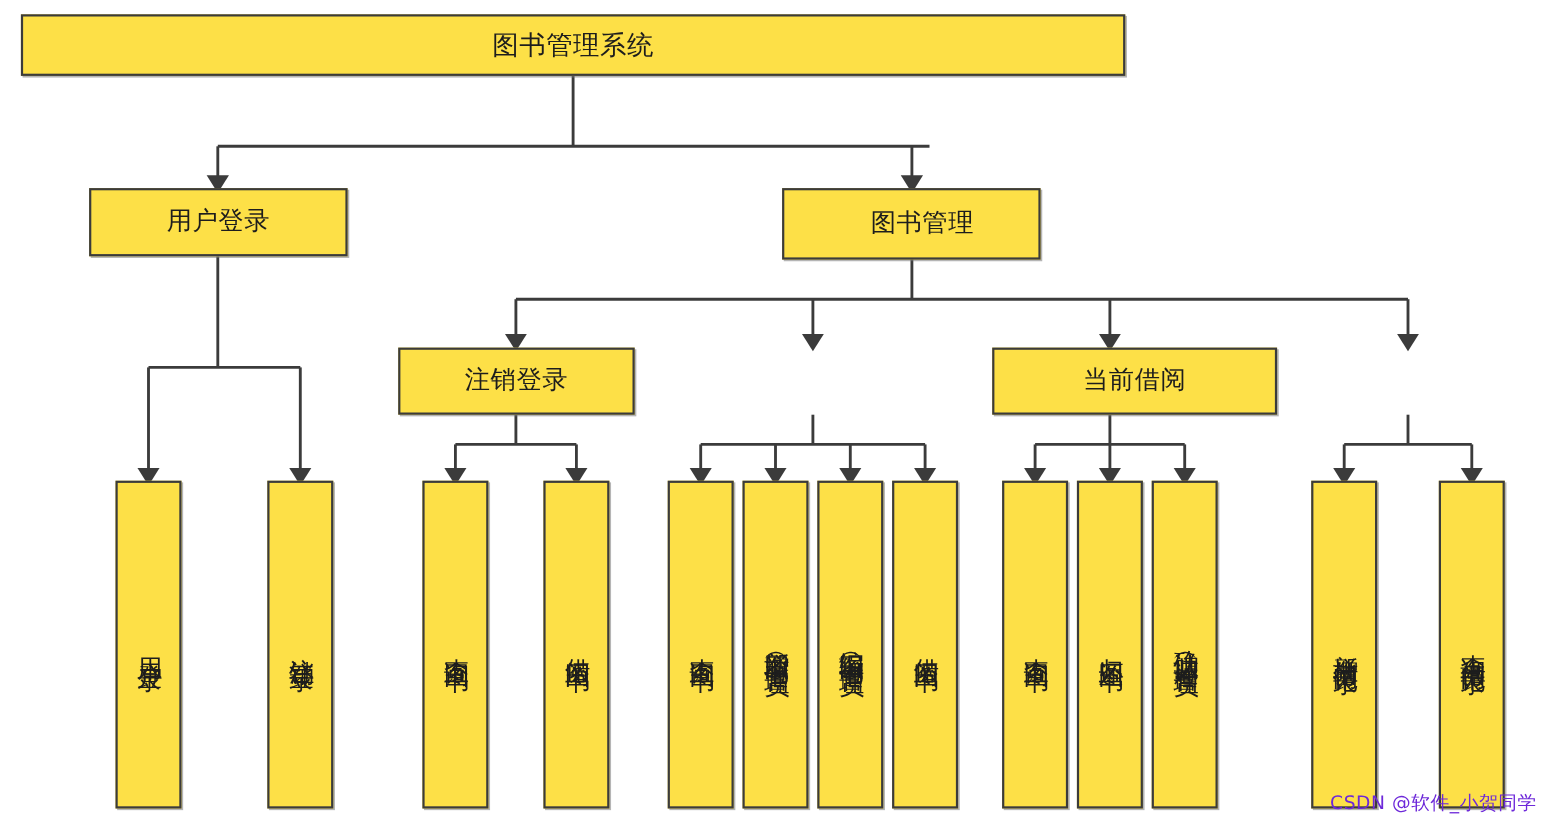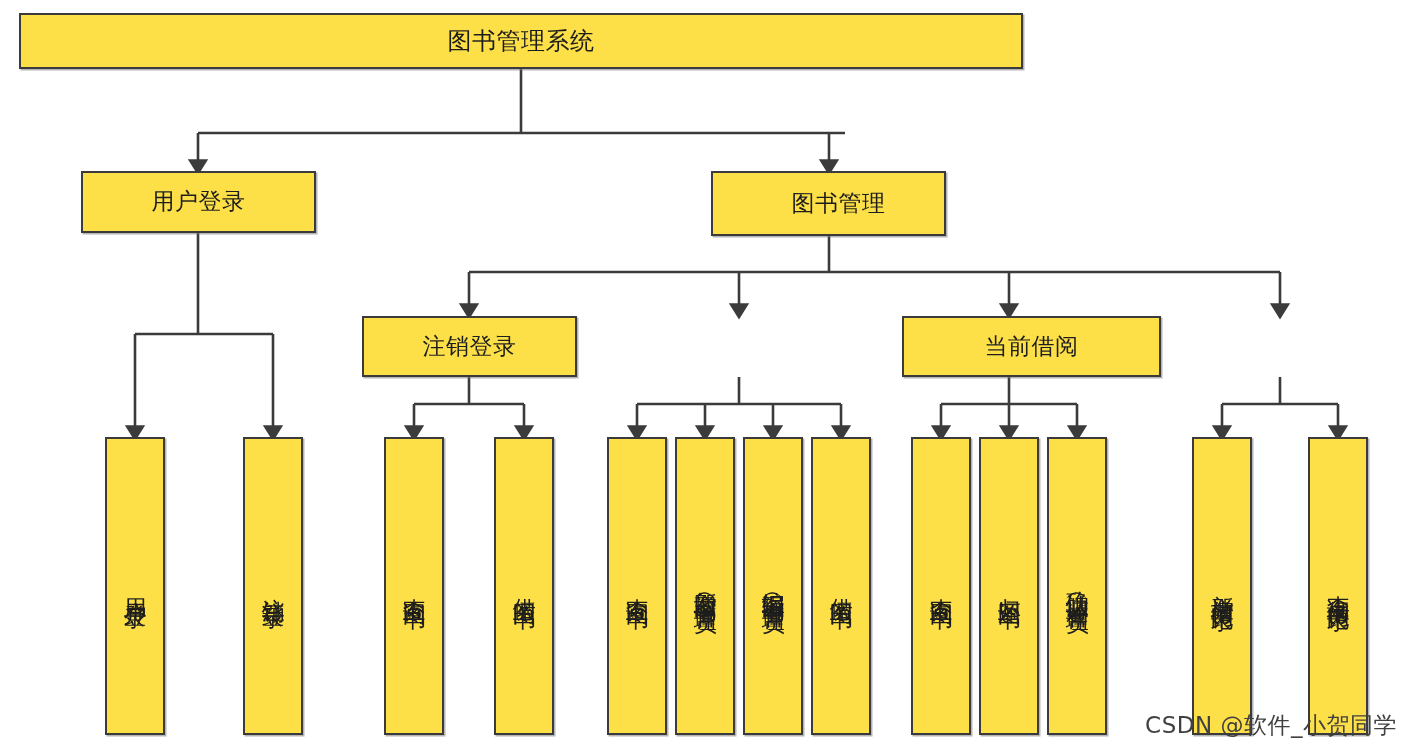--- a/index.html
+++ b/index.html
@@ -62,22 +62,22 @@
     text-orientation: upright;
     font-size: 23px;
     line-height: 1.02;
     letter-spacing: 3px;
     white-space: nowrap;
   }
   #watermark {
     position: absolute;
     right: 8px;
     bottom: 6px;
-    font-size: 23px;
-    color: #404040;
+    font-size: 17px;
+    color: #6d28d9;
     letter-spacing: 0.5px;
     z-index: 5;
     white-space: nowrap;
     font-family: "DejaVu Sans", "Liberation Sans", sans-serif;
   }
 </style>
 </head>
 <body>
 
 <div id="diagram-canvas">

